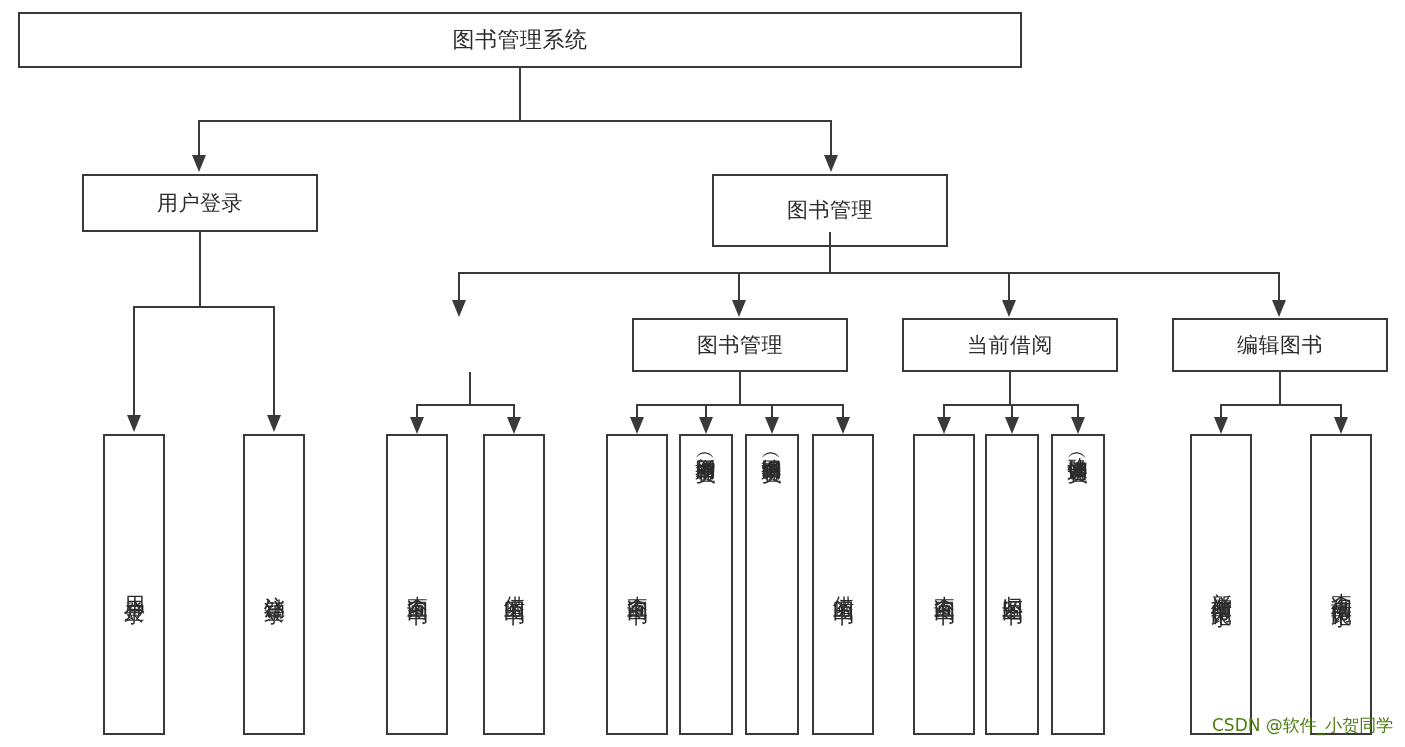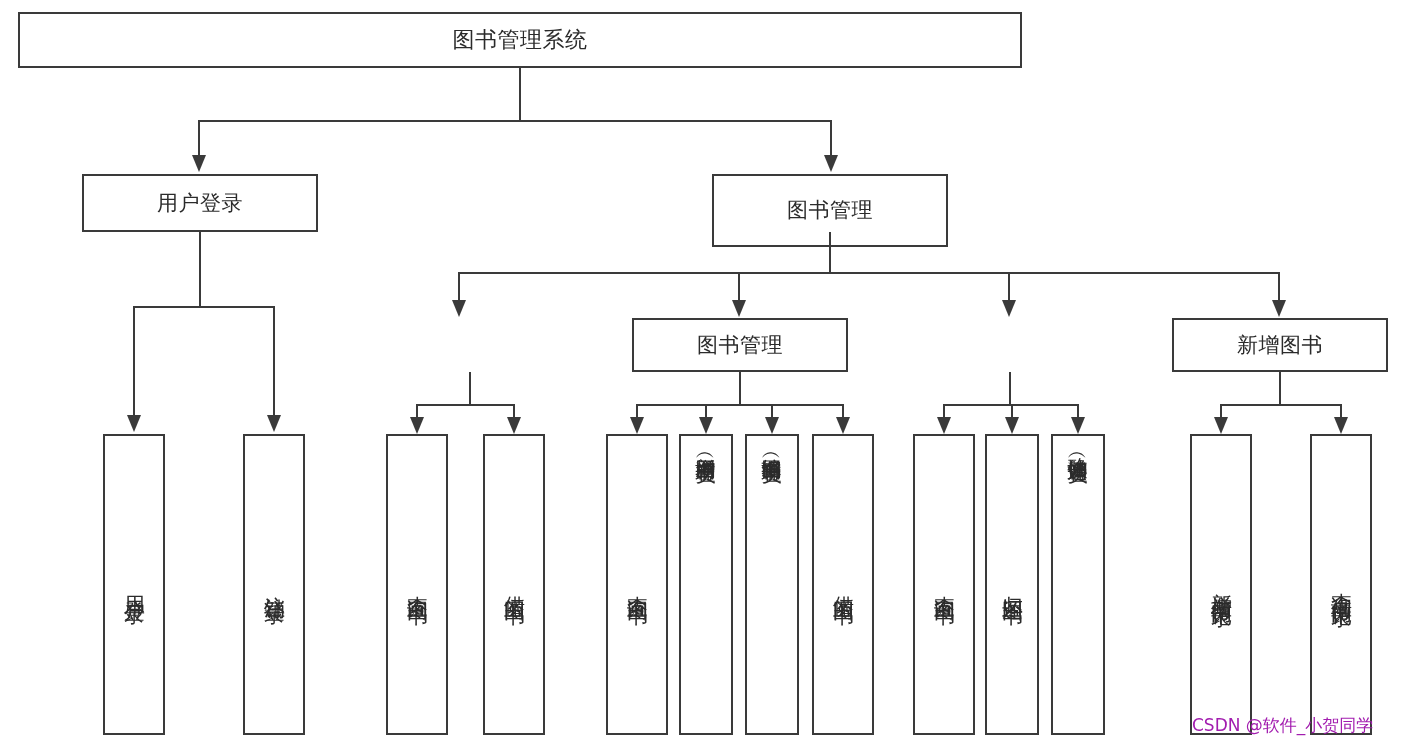--- a/index.html
+++ b/index.html
@@ -75,24 +75,25 @@
     position: absolute;
     width: 0;
     height: 0;
     border-left: 7px solid transparent;
     border-right: 7px solid transparent;
     border-top: 17px solid #3a3a3a;
   }
 
   .watermark {
     position: absolute;
-    color: #a21caf;
+    color: #4d7c0f;
     font-size: 17px;
     white-space: nowrap;
     font-family: "DejaVu Sans", "Liberation Sans", sans-serif;
+    padding-left: 20px;
   }
 </style>
 </head>
 <body>
 
 <div id="canvas">
 
   <div class="node horiz root" style="left:18px; top:12px; width:1004px; height:56px;">
     <span class="node-label">图书管理系统</span>
   </div>
@@ -129,22 +130,25 @@
   <div class="edge v" style="left:738px; top:272px; height:32px;"></div>
   <div class="arrow" style="left:732px; top:300px;"></div>
   <div class="edge v" style="left:1008px; top:272px; height:32px;"></div>
   <div class="arrow" style="left:1002px; top:300px;"></div>
   <div class="edge v" style="left:1278px; top:272px; height:32px;"></div>
   <div class="arrow" style="left:1272px; top:300px;"></div>
 
   <div class="node horiz" style="left:632px; top:318px; width:216px; height:54px;">
     <span class="node-label">图书管理</span>
   </div>
+  <div class="node horiz" style="left:902px; top:318px; width:216px; height:54px;">
+    <span class="node-label">当前借阅</span>
+  </div>
   <div class="node horiz" style="left:1172px; top:318px; width:216px; height:54px;">
-    <span class="node-label">新增图书</span>
+    <span class="node-label">编辑图书</span>
   </div>
 
   <div class="edge v" style="left:469px; top:372px; height:32px;"></div>
   <div class="edge h" style="left:416px; top:404px; width:98px;"></div>
   <div class="edge v" style="left:416px; top:404px; height:18px;"></div>
   <div class="arrow" style="left:410px; top:417px;"></div>
   <div class="edge v" style="left:513px; top:404px; height:18px;"></div>
   <div class="arrow" style="left:507px; top:417px;"></div>
 
   <div class="edge v" style="left:739px; top:372px; height:32px;"></div>

